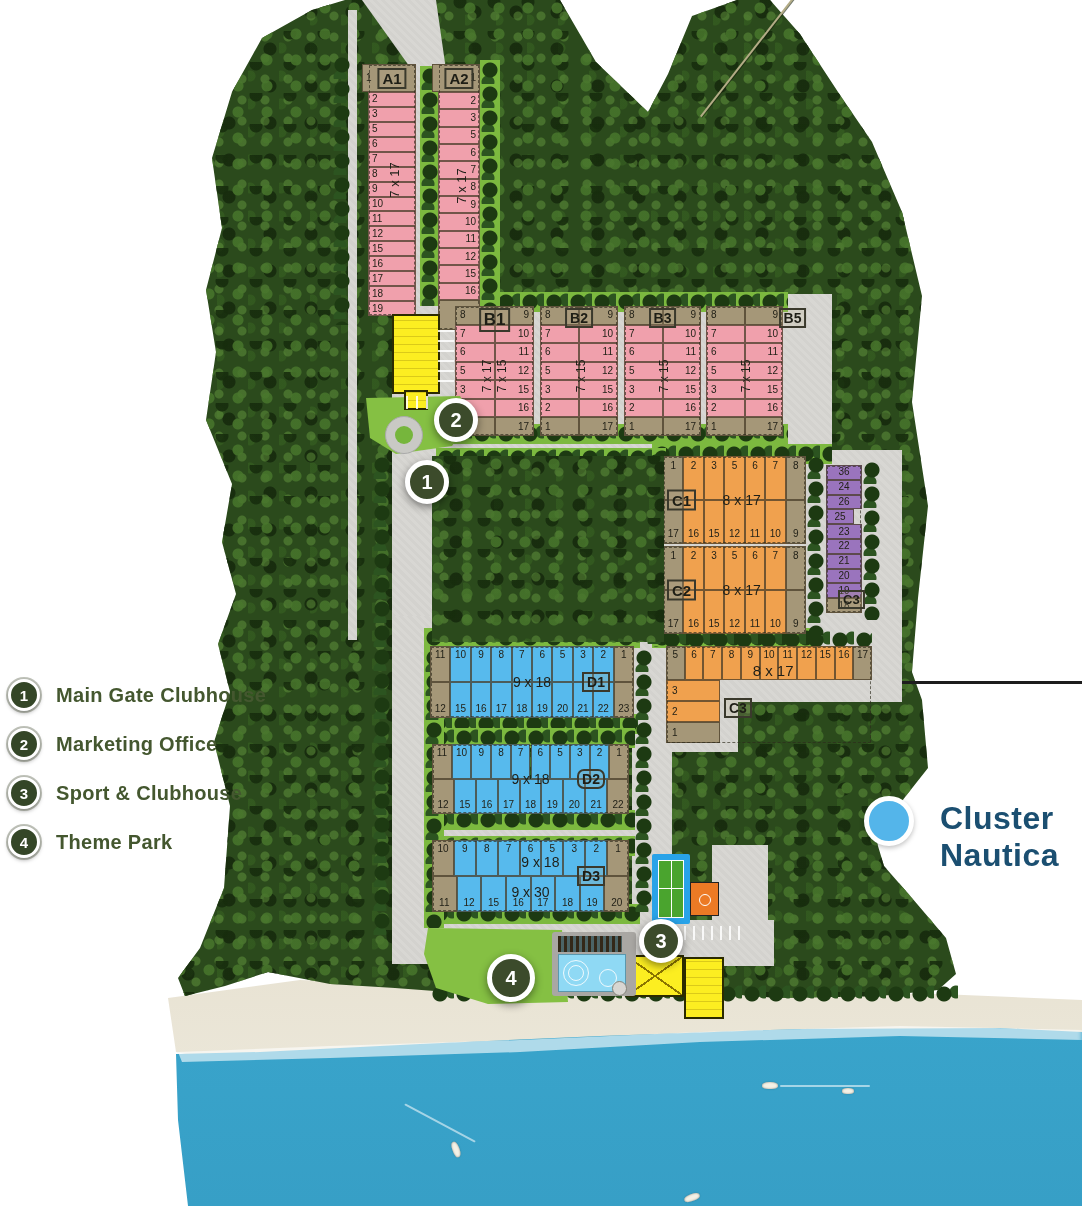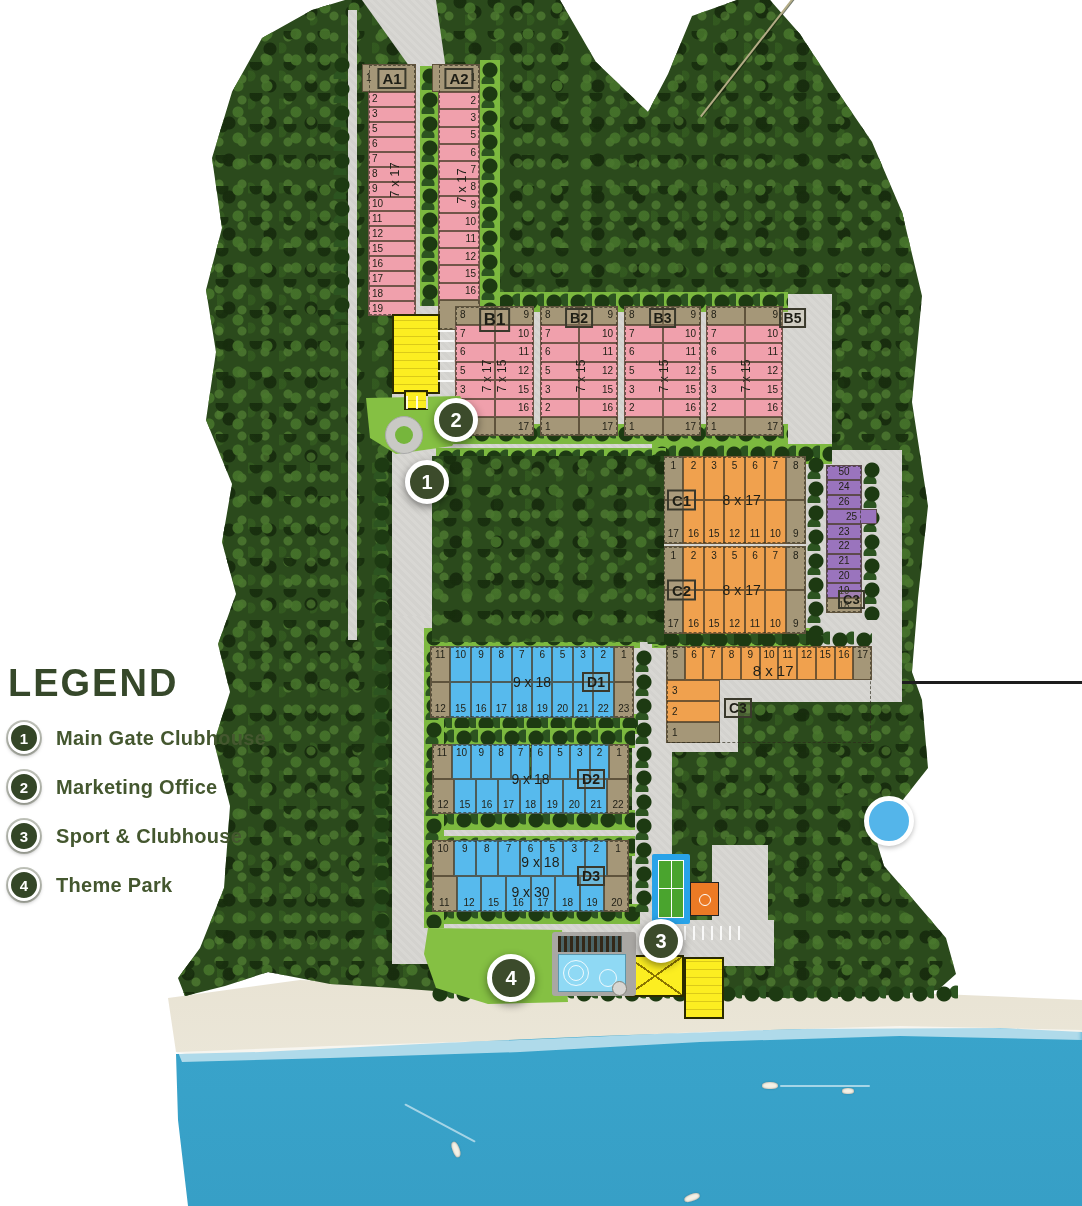--- a/index.html
+++ b/index.html
@@ -536,29 +536,29 @@
           <span>10</span>
         </div>
         <div class="lot tan" style="left: 122.571px; top: 44px; width: 20.4286px; height: 44px; justify-content: center; align-items: flex-end; padding-bottom: 4px;">
           <span>9</span>
         </div>
         <div class="blab" style="left: 4px; top: 50%; transform: translateY(-50%); font-size: 15px;">C2</div>
         <div class="slab" style="left: 55%; top: 50%; font-size: 14px; transform: translate(-50%, -50%);">8 x 17</div>
       </div>
       <div class="blk" style="left: 826px; top: 465px; width: 36px; height: 148px;">
         <div class="lot purple" style="left: 0px; top: 0px; width: 36px; height: 14.8px; justify-content: center; align-items: center;">
-          <span>50</span>
+          <span>36</span>
         </div>
         <div class="lot purple" style="left: 0px; top: 14.8px; width: 36px; height: 14.8px; justify-content: center; align-items: center;">
           <span>24</span>
         </div>
         <div class="lot purple" style="left: 0px; top: 29.6px; width: 36px; height: 14.8px; justify-content: center; align-items: center;">
           <span>26</span>
         </div>
-        <div class="lot purple" style="left: 0px; top: 44.4px; width: 51px; height: 14.8px; justify-content: center; align-items: center;">
+        <div class="lot purple" style="left: 0px; top: 44.4px; width: 28px; height: 14.8px; justify-content: center; align-items: center;">
           <span>25</span>
         </div>
         <div class="lot purple" style="left: 0px; top: 59.2px; width: 36px; height: 14.8px; justify-content: center; align-items: center;">
           <span>23</span>
         </div>
         <div class="lot purple" style="left: 0px; top: 74px; width: 36px; height: 14.8px; justify-content: center; align-items: center;">
           <span>22</span>
         </div>
         <div class="lot purple" style="left: 0px; top: 88.8px; width: 36px; height: 14.8px; justify-content: center; align-items: center;">
           <span>21</span>
@@ -736,21 +736,21 @@
         <div class="lot blue" style="left: 131.333px; top: 35px; width: 21.8889px; height: 35px; justify-content: center; align-items: flex-end; padding-bottom: 3px;">
           <span>20</span>
         </div>
         <div class="lot blue" style="left: 153.222px; top: 35px; width: 21.8889px; height: 35px; justify-content: center; align-items: flex-end; padding-bottom: 3px;">
           <span>21</span>
         </div>
         <div class="lot tan" style="left: 175.111px; top: 35px; width: 21.8889px; height: 35px; justify-content: center; align-items: flex-end; padding-bottom: 3px;">
           <span>22</span>
         </div>
         <div class="slab" style="left: 50%; top: 50%; font-size: 14px; transform: translate(-50%, -50%);">9 x 18</div>
-        <div class="blab" style="right: 24px; top: 50%; transform: translateY(-50%); font-size: 14px;">D2</div>
+        <div class="blab" style="right: 24px; top: 50%; transform: translateY(-50%); font-size: 14px; border-radius: 7px;">D2</div>
       </div>
       <div class="blk" style="left: 432px; top: 840px; width: 197px; height: 72px;">
         <div class="lot tan" style="left: 0px; top: 0px; width: 21.8889px; height: 36px; justify-content: center; align-items: flex-start; padding-top: 3px;">
           <span>10</span>
         </div>
         <div class="lot blue" style="left: 21.8889px; top: 0px; width: 21.8889px; height: 36px; justify-content: center; align-items: flex-start; padding-top: 3px;">
           <span>9</span>
         </div>
         <div class="lot blue" style="left: 43.7778px; top: 0px; width: 21.8889px; height: 36px; justify-content: center; align-items: flex-start; padding-top: 3px;">
           <span>8</span>
@@ -843,33 +843,36 @@
       <span>2</span>
     </div>
   <div class="marker" style="left:639px;top:919px;">
       <span>3</span>
     </div>
   <div class="marker" style="left:487px;top:954px;width:38px;height:38px;">
       <span>4</span>
     </div>
 
   <div id="legend">
-    <div class="title">LEGEND</div>
     <div class="litem">
       <div class="lcirc">1</div>
       <div class="ltext">Main Gate Clubhouse</div>
     </div>
     <div class="litem">
       <div class="lcirc">2</div>
       <div class="ltext">Marketing Office</div>
     </div>
     <div class="litem">
       <div class="lcirc">3</div>
       <div class="ltext">Sport &amp; Clubhouse</div>
     </div>
     <div class="litem">
       <div class="lcirc">4</div>
       <div class="ltext">Theme Park</div>
     </div>
   </div>
 
   <div id="ncirc"></div>
+  <div id="nautica">
+    <div>Cluster</div>
+    <div>Nautica</div>
+  </div>
 </div>
 
 </body></html>

